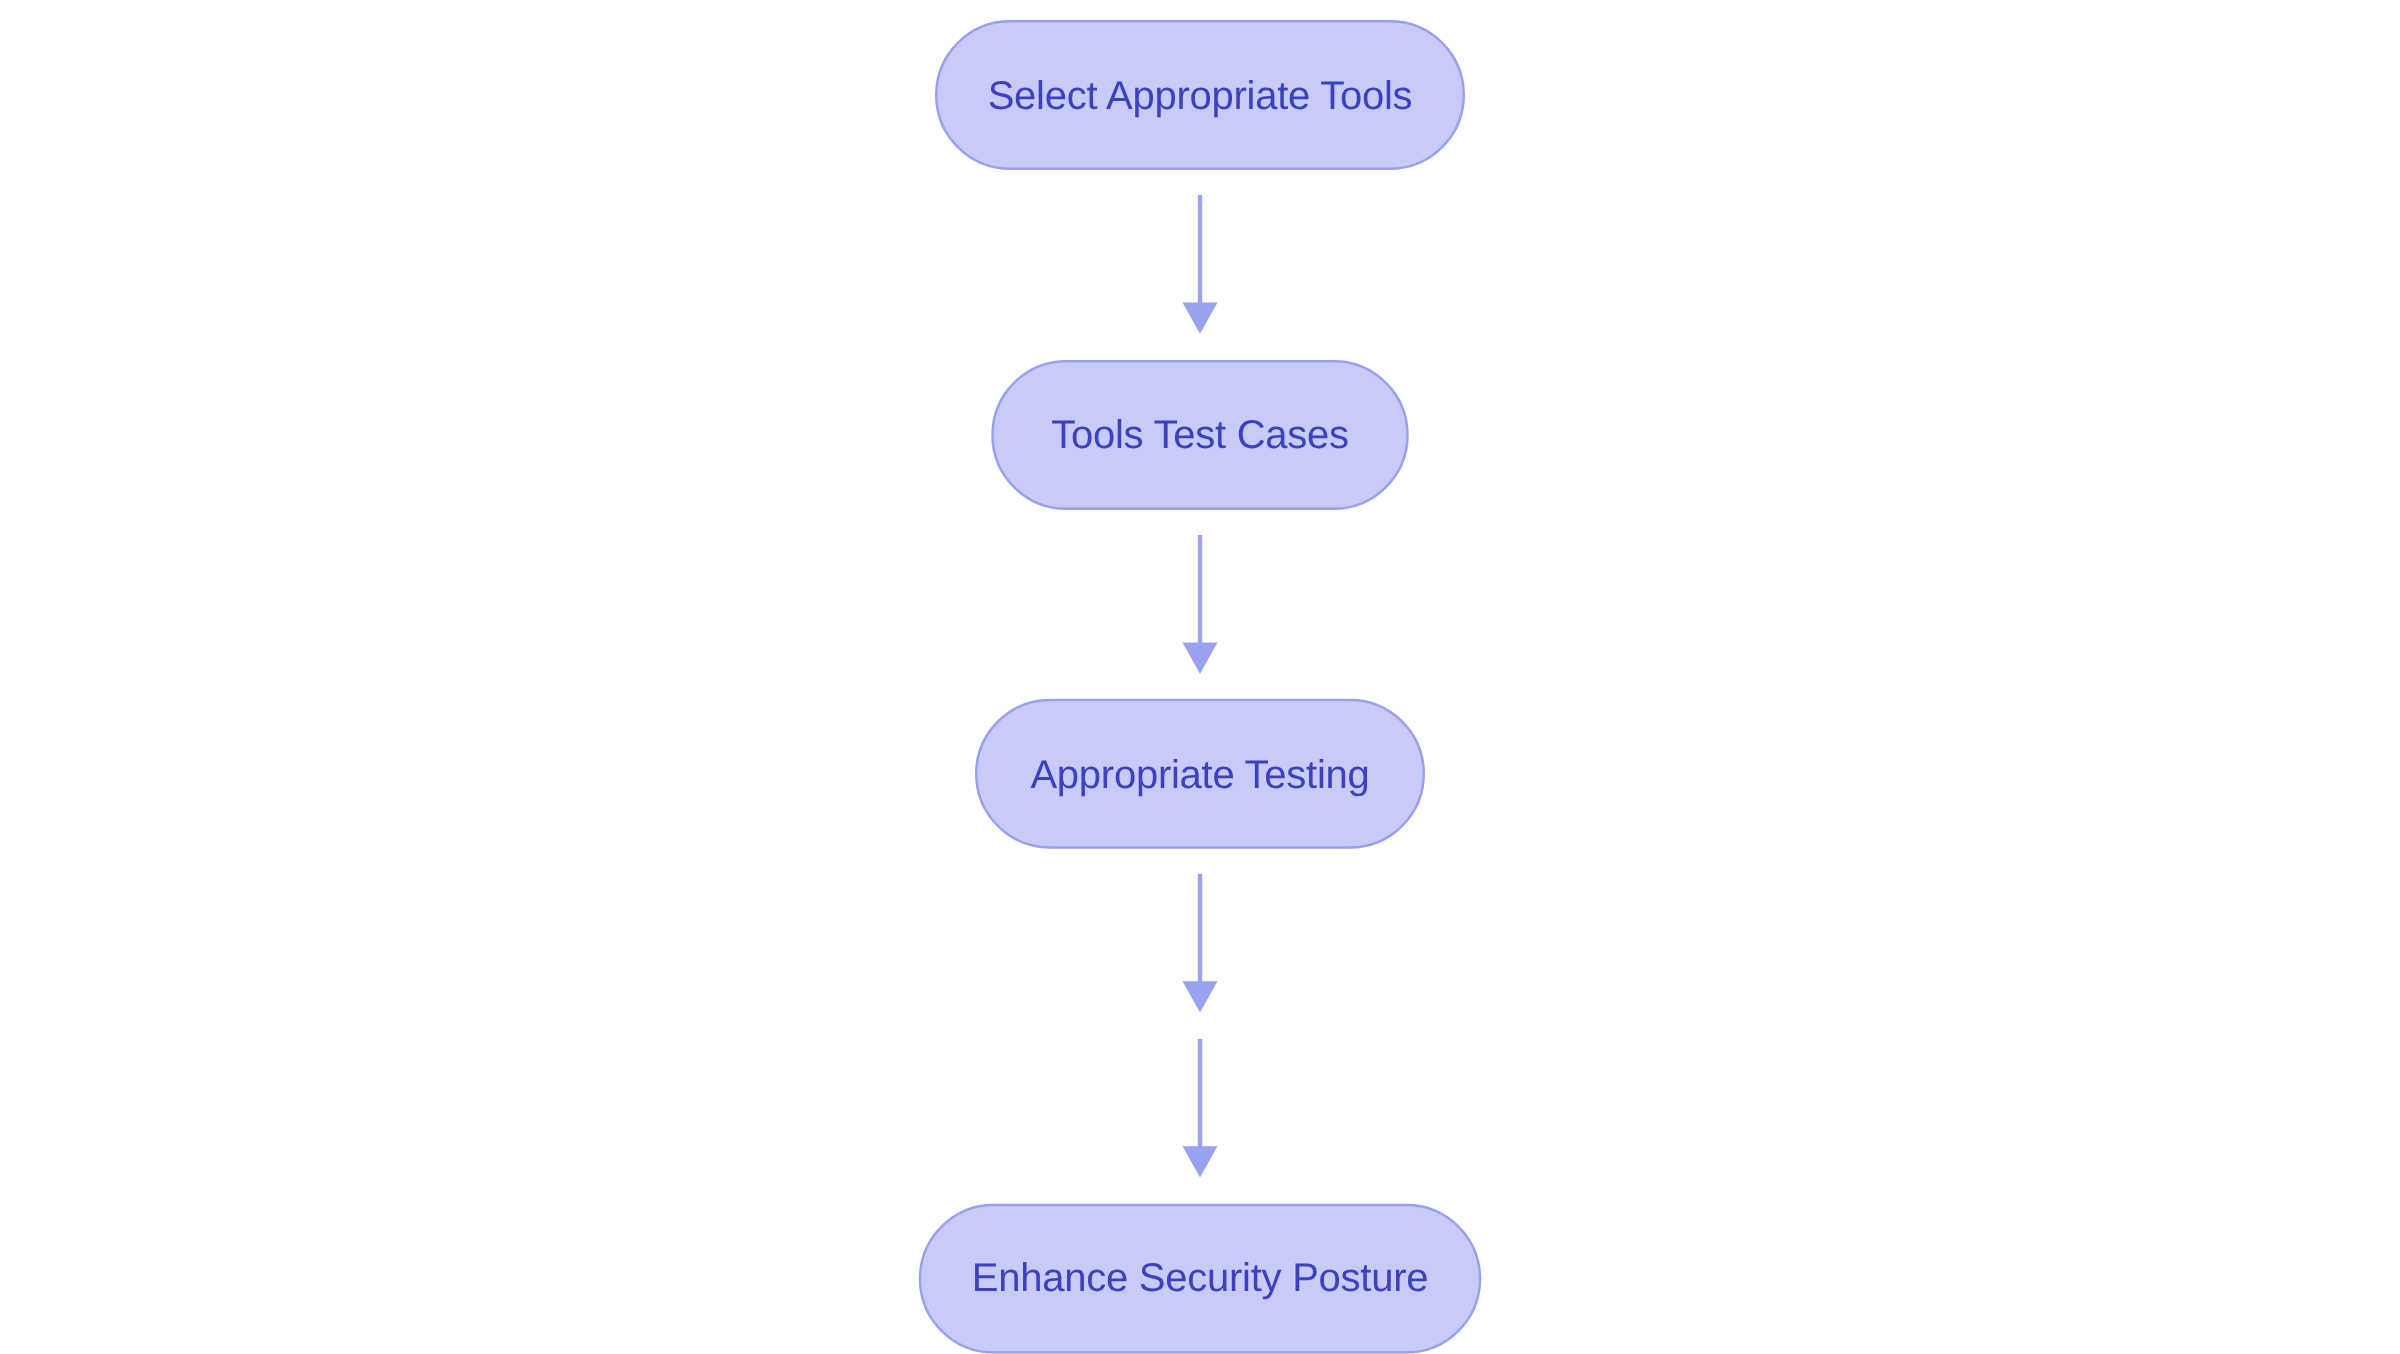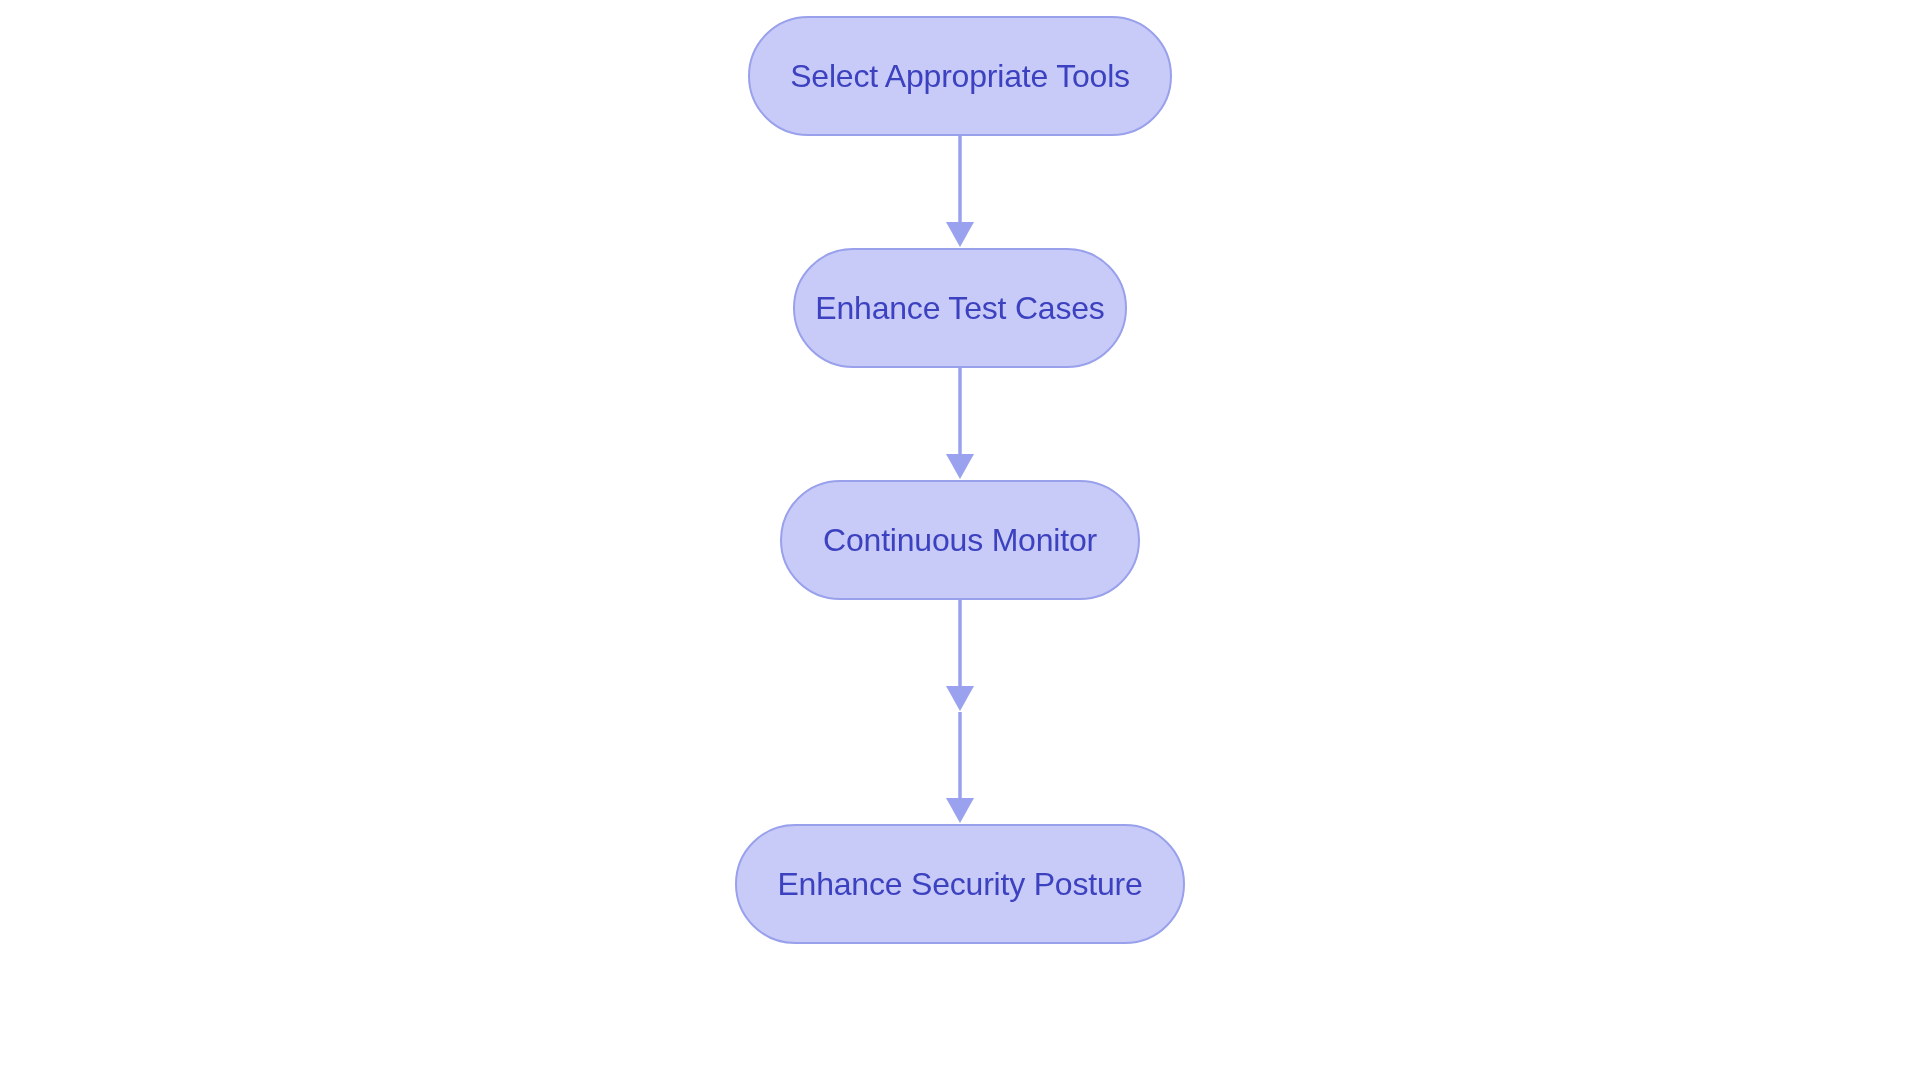--- a/index.html
+++ b/index.html
@@ -17,20 +17,21 @@
     overflow: hidden;
     font-family: "Liberation Sans", sans-serif;
   }
   .canvas {
     position: relative;
     width: 1920px;
     height: 1083px;
     display: flex;
     flex-direction: column;
     align-items: center;
+    justify-content: space-between;
   }
   .node {
     height: 120px;
     border-radius: 60px;
     background: var(--node-fill);
     border: 2px solid var(--node-border);
     display: flex;
     align-items: center;
     justify-content: center;
     flex: 0 0 auto;
@@ -68,30 +69,30 @@
   <div class="node n0">
     <span>Select Appropriate Tools</span>
   </div>
 
   <svg class="connector" viewBox="0 0 32 112">
     <line class="shaft" x1="16" y1="0" x2="16" y2="88"></line>
     <polygon class="head" points="2,86 30,86 16,111"></polygon>
   </svg>
 
   <div class="node n1">
-    <span>Enhance Test Cases</span>
+    <span>Tools Test Cases</span>
   </div>
 
   <svg class="connector" viewBox="0 0 32 112">
     <line class="shaft" x1="16" y1="0" x2="16" y2="88"></line>
     <polygon class="head" points="2,86 30,86 16,111"></polygon>
   </svg>
 
   <div class="node n2">
-    <span>Continuous Monitor</span>
+    <span>Appropriate Testing</span>
   </div>
 
   <svg class="connector" viewBox="0 0 32 112">
     <line class="shaft" x1="16" y1="0" x2="16" y2="88"></line>
     <polygon class="head" points="2,86 30,86 16,111"></polygon>
   </svg>
 
 
   <svg class="connector" viewBox="0 0 32 112">
     <line class="shaft" x1="16" y1="0" x2="16" y2="88"></line>

